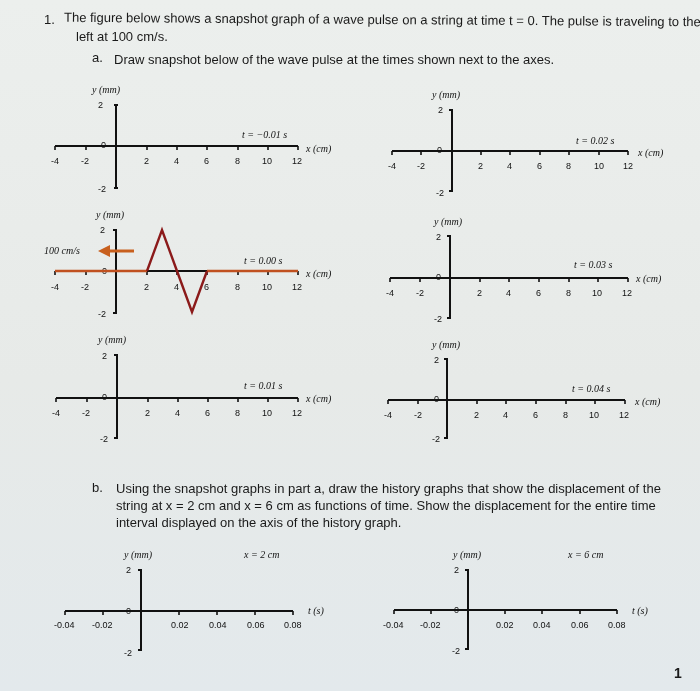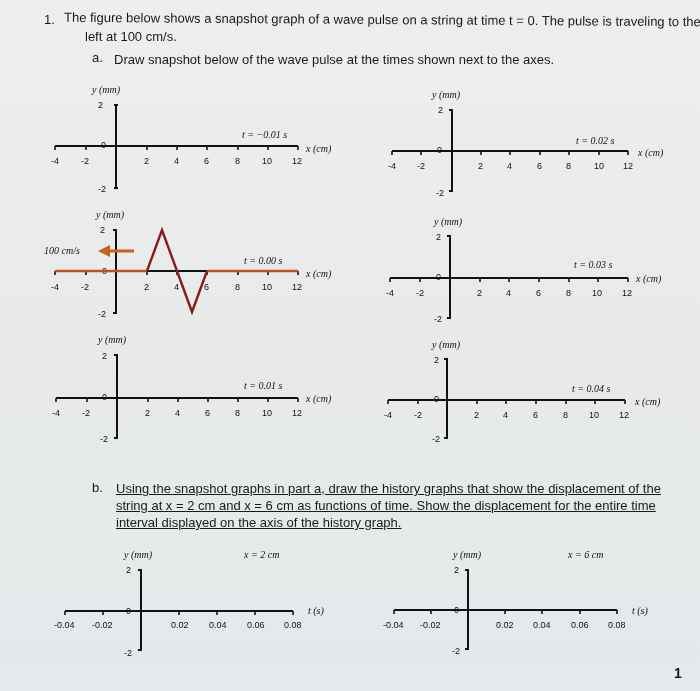--- a/index.html
+++ b/index.html
@@ -8,25 +8,25 @@
     background:#e9ecea;
     font-family:"Liberation Sans", sans-serif;
     color:#1a1a1a;
     position:relative;
   }
   .page { position:absolute; left:0; top:0; width:700px; height:691px;
     background: linear-gradient(180deg,#ecefed 0%,#e7eae8 55%,#e3e9ec 100%); }
   .txt { position:absolute; font-size:13px; line-height:16px; white-space:nowrap; }
   .qnum { left:44px; top:12px; }
   .q1 { left:64px; top:12px; transform:rotate(0.4deg); }
-  .q2 { left:73px; top:29px;padding-left:12px; }
+  .q2 { left:64px; top:29px;padding-left:12px; }
   .parta-label { left:92px; top:50px; }
   .parta-text { left:114px; top:52px; }
   .partb-label { left:92px; top:480px; }
-  .partb-text { left:116px; top:480px; line-height:17px; white-space:normal; width:580px;text-decoration:underline; }
+  .partb-text { left:116px; top:480px; line-height:17px; white-space:normal; width:580px; }
   .pagenum { left:674px; top:665px; font-size:14px; font-weight:bold; }
   svg.graph { position:absolute; overflow:visible; }
   .ax { stroke:#111; stroke-width:2; fill:none; }
   .tick { stroke:#111; stroke-width:1.6; }
   .lbl { font-family:"Liberation Sans", sans-serif; font-size:9px; fill:#111; }
   .it { font-family:"Liberation Serif", serif; font-style:italic; font-size:10px; fill:#111; }
   .pulse { stroke:#8b1a1a; stroke-width:2.4; fill:none; stroke-linejoin:miter; }
   .base { stroke:#c0501f; stroke-width:2.4; }
   .arrow { stroke:#c8601e; stroke-width:3; }
   .arrowhead { fill:#c8601e; }

